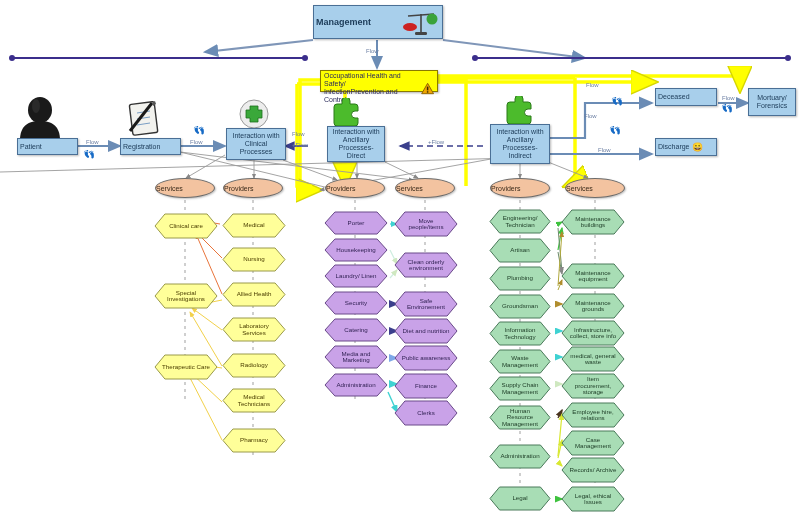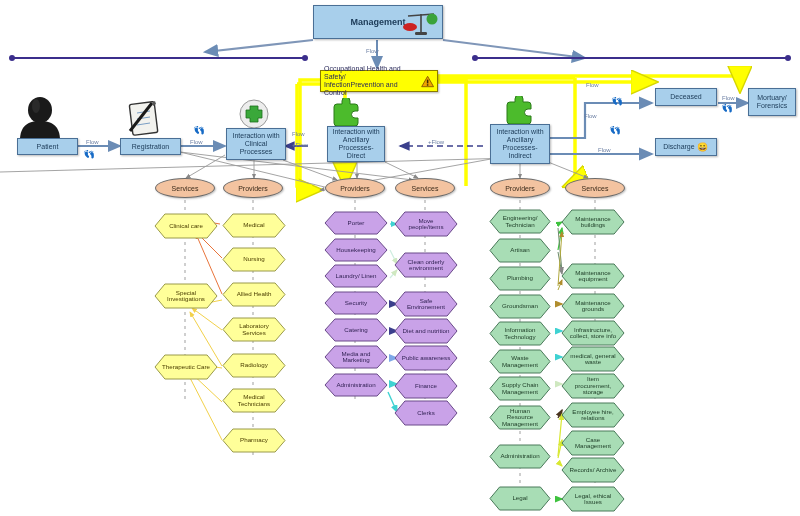--- a/index.html
+++ b/index.html
@@ -1,20 +1,20 @@
 <!DOCTYPE html>
 <html><head>
 <meta charset="utf-8">
 <style>
   html,body{margin:0;padding:0;background:#ffffff;}
   body{font-family:"Liberation Sans",sans-serif;}
   #canvas{position:relative;width:800px;height:516px;overflow:hidden;background:#fff;}
   #edges{position:absolute;left:0;top:0;width:800px;height:516px;pointer-events:none;}
 
-  .node{position:absolute;box-sizing:border-box;display:flex;align-items:center;justify-content:center;text-align:center;}
+  .node{position:absolute;box-sizing:border-box;display:flex;align-items:center;justify-content:flex-start;text-align:center;}
   .rect{background:#a8cfeb;border:1px solid #4a6f95;color:#1b3a57;font-size:7px;line-height:1.12;
         box-shadow:1px 1px 2px rgba(0,0,0,.28);padding:1px 2px;}
   .rect.mgmt{font-size:9px;font-weight:bold;}
   .warn{background:#ffff00;border:1.5px solid #8a7a00;color:#2a2a5a;font-size:7px;line-height:1.15;
         box-shadow:1px 1px 2px rgba(0,0,0,.3);padding:1px 3px;}
 
   .ell{border-radius:50%;background:#f3c3a0;border:1px solid #6b6b6b;color:#3a2a1a;font-size:7px;
        box-shadow:1px 1px 2px rgba(0,0,0,.25);}
 
   .hexwrap{position:absolute;}

